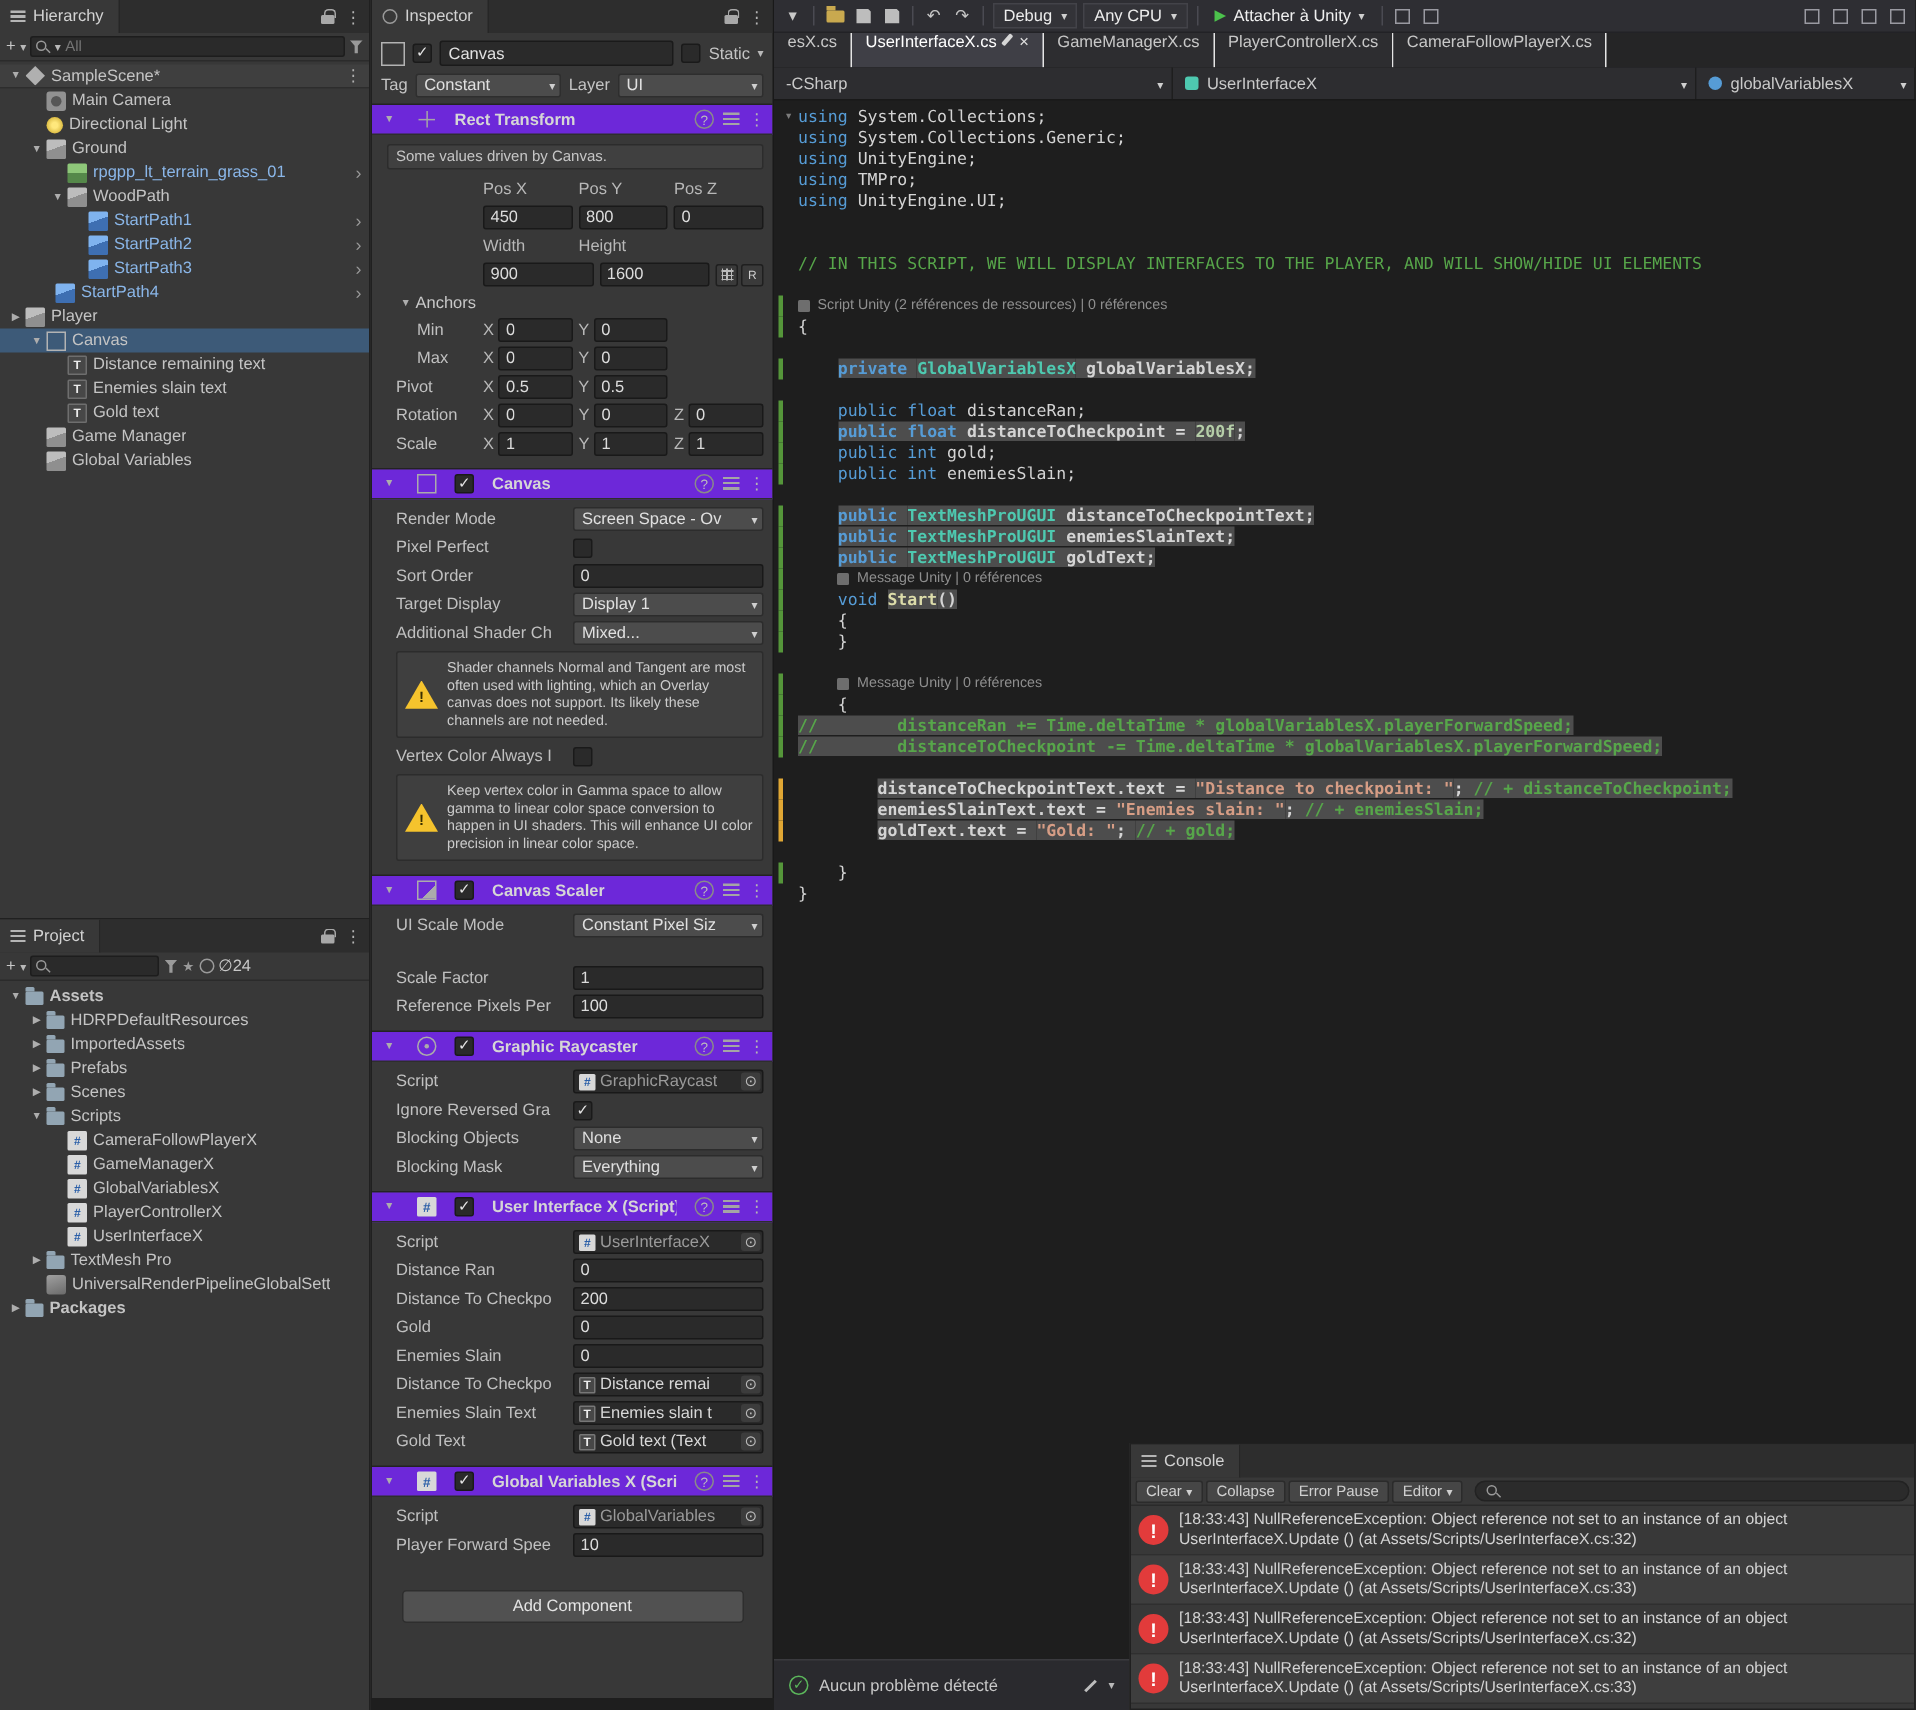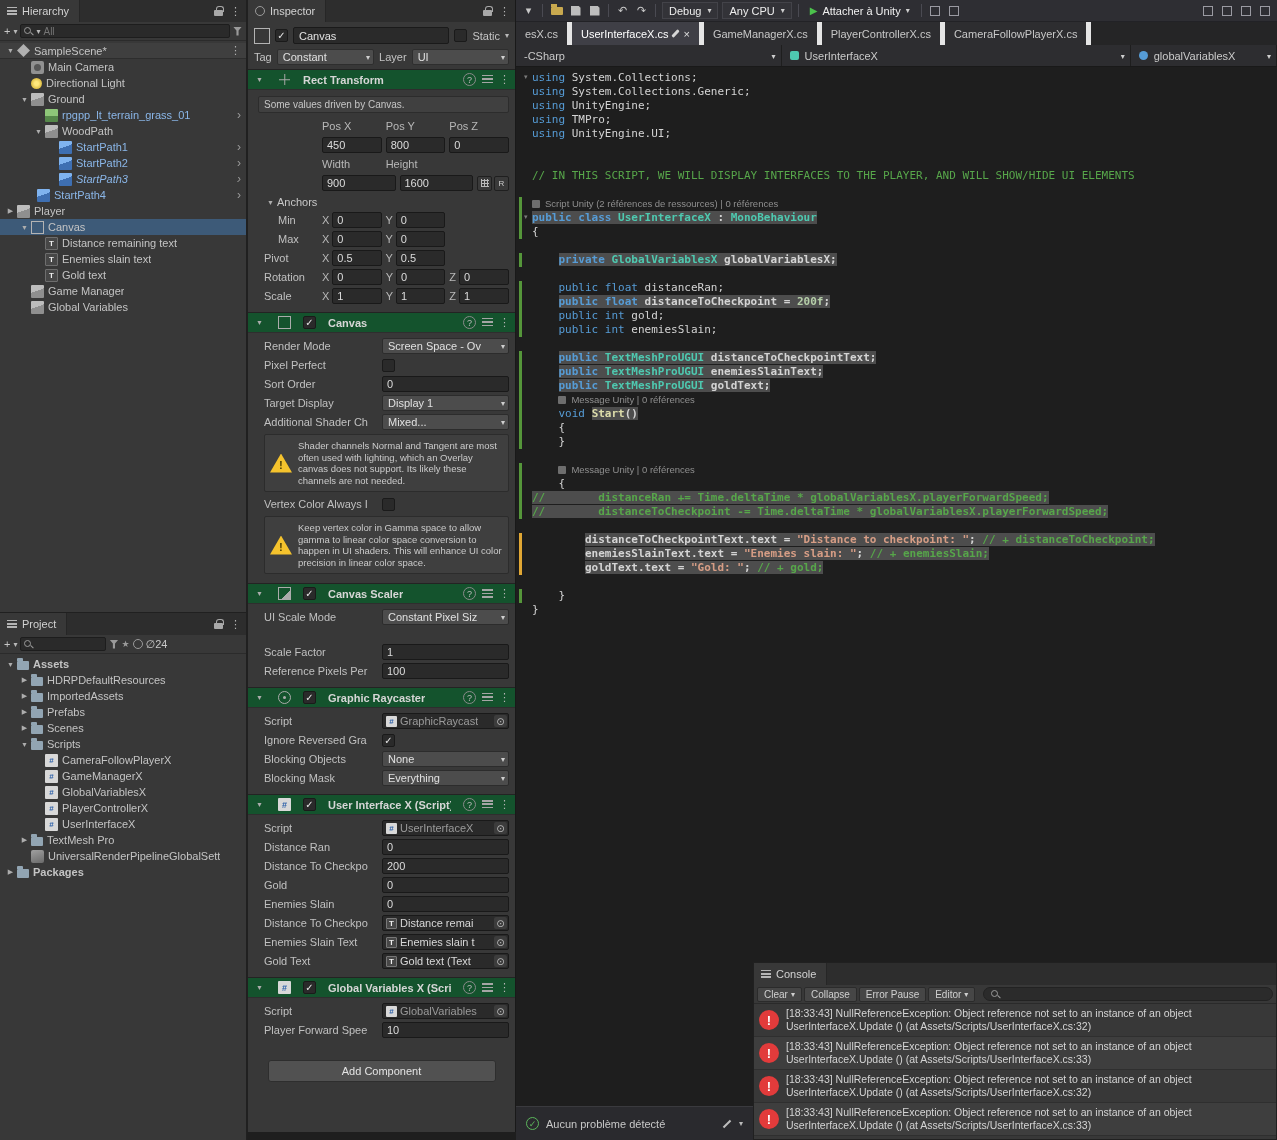--- a/index.html
+++ b/index.html
@@ -56,21 +56,21 @@
   .go-header{padding:5px 6px 4px;display:flex;flex-direction:column;gap:5px}
   .go-row1,.go-row2{display:flex;align-items:center;gap:5px}
   .go-icn{width:16px;height:16px;border:1px solid #b3b3b3;flex:none}
   .ck{width:13px;height:13px;background:#2a2a2a;border:1px solid #1a1a1a;border-radius:2px;color:#e6e6e6;font-size:10px;line-height:11px;text-align:center;flex:none}
   .go-name{flex:1;height:17px;background:#2a2a2a;border:1px solid #1a1a1a;border-radius:2px;color:#e2e2e2;padding:0 5px;display:flex;align-items:center}
   .lab{color:#c4c4c4}
   .minidrop{height:16px;background:#4c4c4c;border:1px solid #2e2e2e;border-radius:2px;display:flex;align-items:center;padding:0 14px 0 5px;position:relative;color:#e0e0e0;flex:1;min-width:0}
   .minidrop .dcaret{position:absolute;right:3px;top:3px}
   .dcaret{font-size:8px;color:#cfcfcf}
   .sec{border-top:1px solid #232323}
-  .sechead{height:20px;background:#14532d;display:flex;align-items:center;gap:12px;padding:0 5px;border-bottom:1px solid #2e2e2e}
+  .sechead{height:20px;background:#6d28d9;display:flex;align-items:center;gap:12px;padding:0 5px;border-bottom:1px solid #2e2e2e}
   .sectitle{font-weight:bold;color:#d6d6d6;white-space:nowrap;overflow:hidden}
   .secicons{margin-left:auto;display:flex;gap:6px;align-items:center;flex:none}
   .cicn{width:13px;height:13px;flex:none;position:relative;display:flex;align-items:center;justify-content:center}
   .icn-rt::before{content:'';position:absolute;left:50%;top:1px;bottom:1px;width:1.5px;background:#a6a6a6;transform:translateX(-50%)}
   .icn-rt::after{content:'';position:absolute;top:50%;left:1px;right:1px;height:1.5px;background:#a6a6a6;transform:translateY(-50%)}
   .icn-canvas-c{border:1px solid #ababab}
   .icn-scaler{border:1px solid #ababab;background:linear-gradient(135deg,transparent 62%,#ababab 62%)}
   .icn-ray{border:1px solid #ababab;border-radius:50%}
   .icn-ray::after{content:'';width:3px;height:3px;border-radius:50%;background:#ababab}
   .icn-script-c{background:#d8d8d8;border-radius:1px}
@@ -114,21 +114,21 @@
   .vsico{width:15px;height:15px;display:flex;align-items:center;justify-content:center;color:#c8c8c8;font-size:11px;flex:none}
   .vsep{width:1px;height:13px;background:#4a4a52;margin:0 2px;flex:none}
   .vdrop{height:17px;background:#333338;border:1px solid #434349;display:flex;align-items:center;gap:6px;padding:0 6px;color:#ededed;flex:none}
   .v-save{width:10px;height:10px;background:#bdbdbd;clip-path:polygon(0 0,78% 0,100% 22%,100% 100%,0 100%)}
   .v-folder{position:relative;width:12px;height:8px;background:#c9a94f;border-radius:1px}
   .v-folder::before{content:'';position:absolute;top:-2.5px;left:0;width:6px;height:2.5px;background:#c9a94f}
   .v-box{width:10px;height:10px;border:1px solid #9a9aa2}
   .attach{display:flex;align-items:center;gap:5px;padding:0 5px;color:#f0f0f0;flex:none}
   .playg{color:#4cc24c;font-size:10px}
   .vs-tabs{height:23px;background:#252526;display:flex;align-items:stretch}
-  .vtab{display:flex;align-items:center;gap:6px;padding:0 9px;background:#2d2d30;color:#c8c8c8;border-right:5px solid #e5e5e5;white-space:nowrap}
+  .vtab{display:flex;align-items:flex-start;gap:6px;padding:0 9px;background:#2d2d30;color:#c8c8c8;border-right:1px solid #e5e5e5;white-space:nowrap}
   .vtab.act{background:#3f3f46;color:#fff}
   .pin{width:3px;height:9px;background:#d6d6d6;transform:rotate(42deg);border-radius:1px}
   .close{font-size:11px;color:#e0e0e0}
   .vs-crumbs{height:22px;background:#1e1e1e;display:flex;border-bottom:1px solid #191919}
   .crumb{display:flex;align-items:center;gap:6px;padding:0 18px 0 8px;position:relative;color:#cacaca;background:#2d2d30;border-right:1px solid #1e1e1e;min-width:0;white-space:nowrap}
   .crumb .dcaret{position:absolute;right:5px;top:7px}
   .crumb:nth-child(1){flex:1}
   .crumb:nth-child(2){flex:1.35}
   .crumb:nth-child(3){flex:0.5}
   .cri{width:9px;height:9px;flex:none}
@@ -294,27 +294,20 @@
       </div>
       <div class="cline lensline">
         <span class="cmargin">
           <span class="mbar g"></span>
         </span>
         <span class="cbody"><span class="lico"></span><span>Script Unity (2 références de ressources) | 0 références</span></span>
       </div>
       <div class="cline">
         <span class="cmargin">
           <span class="mbar g"></span>
-          <span class="foldg">▾</span>
-        </span>
-        <span class="cbody"><span class="tk-k hl">public class </span><span class="tk-t hl">UserInterfaceX</span><span class="tk-n hl"> : </span><span class="tk-t hl">MonoBehaviour</span></span>
-      </div>
-      <div class="cline">
-        <span class="cmargin">
-          <span class="mbar g"></span>
         </span>
         <span class="cbody"><span class="tk-n">{</span></span>
       </div>
       <div class="cline">
         <span class="cmargin"></span>
         <span class="cbody"></span>
       </div>
       <div class="cline">
         <span class="cmargin">
           <span class="mbar g"></span>
@@ -521,21 +514,21 @@
         <span class="ticn icn-cube-blue"></span>
         <span class="tlab" style="color: rgb(138, 182, 232);">StartPath1</span>
         <span class="chev">›</span>
       </div>
       <div class="trow" style="padding-left: 46px;">
         <span class="arr"></span>
         <span class="ticn icn-cube-blue"></span>
         <span class="tlab" style="color: rgb(138, 182, 232);">StartPath2</span>
         <span class="chev">›</span>
       </div>
-      <div class="trow" style="padding-left: 46px; font-style: italic;">
+      <div class="trow" style="padding-left: 46px;">
         <span class="arr"></span>
         <span class="ticn icn-cube-blue"></span>
         <span class="tlab" style="color: rgb(138, 182, 232);">StartPath3</span>
         <span class="chev">›</span>
       </div>
       <div class="trow" style="padding-left: 24px;">
         <span class="arr"></span>
         <span class="ticn icn-cube-blue"></span>
         <span class="tlab" style="color: rgb(138, 182, 232);">StartPath4</span>
         <span class="chev">›</span>

